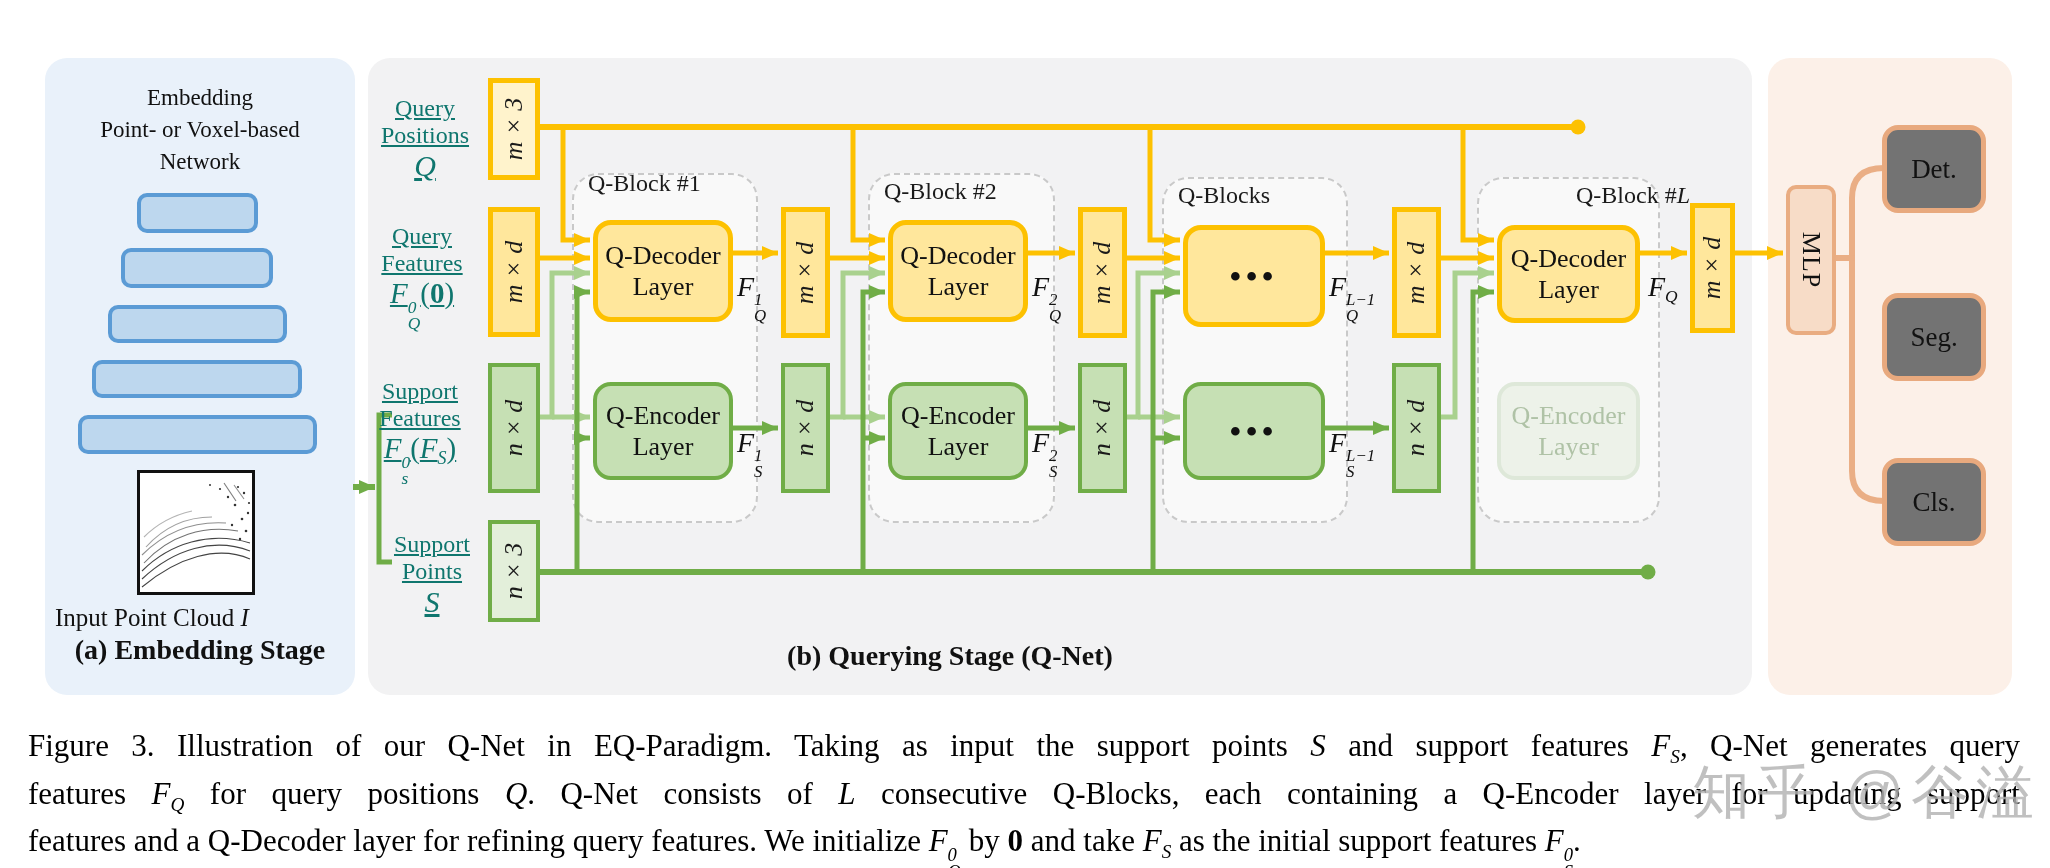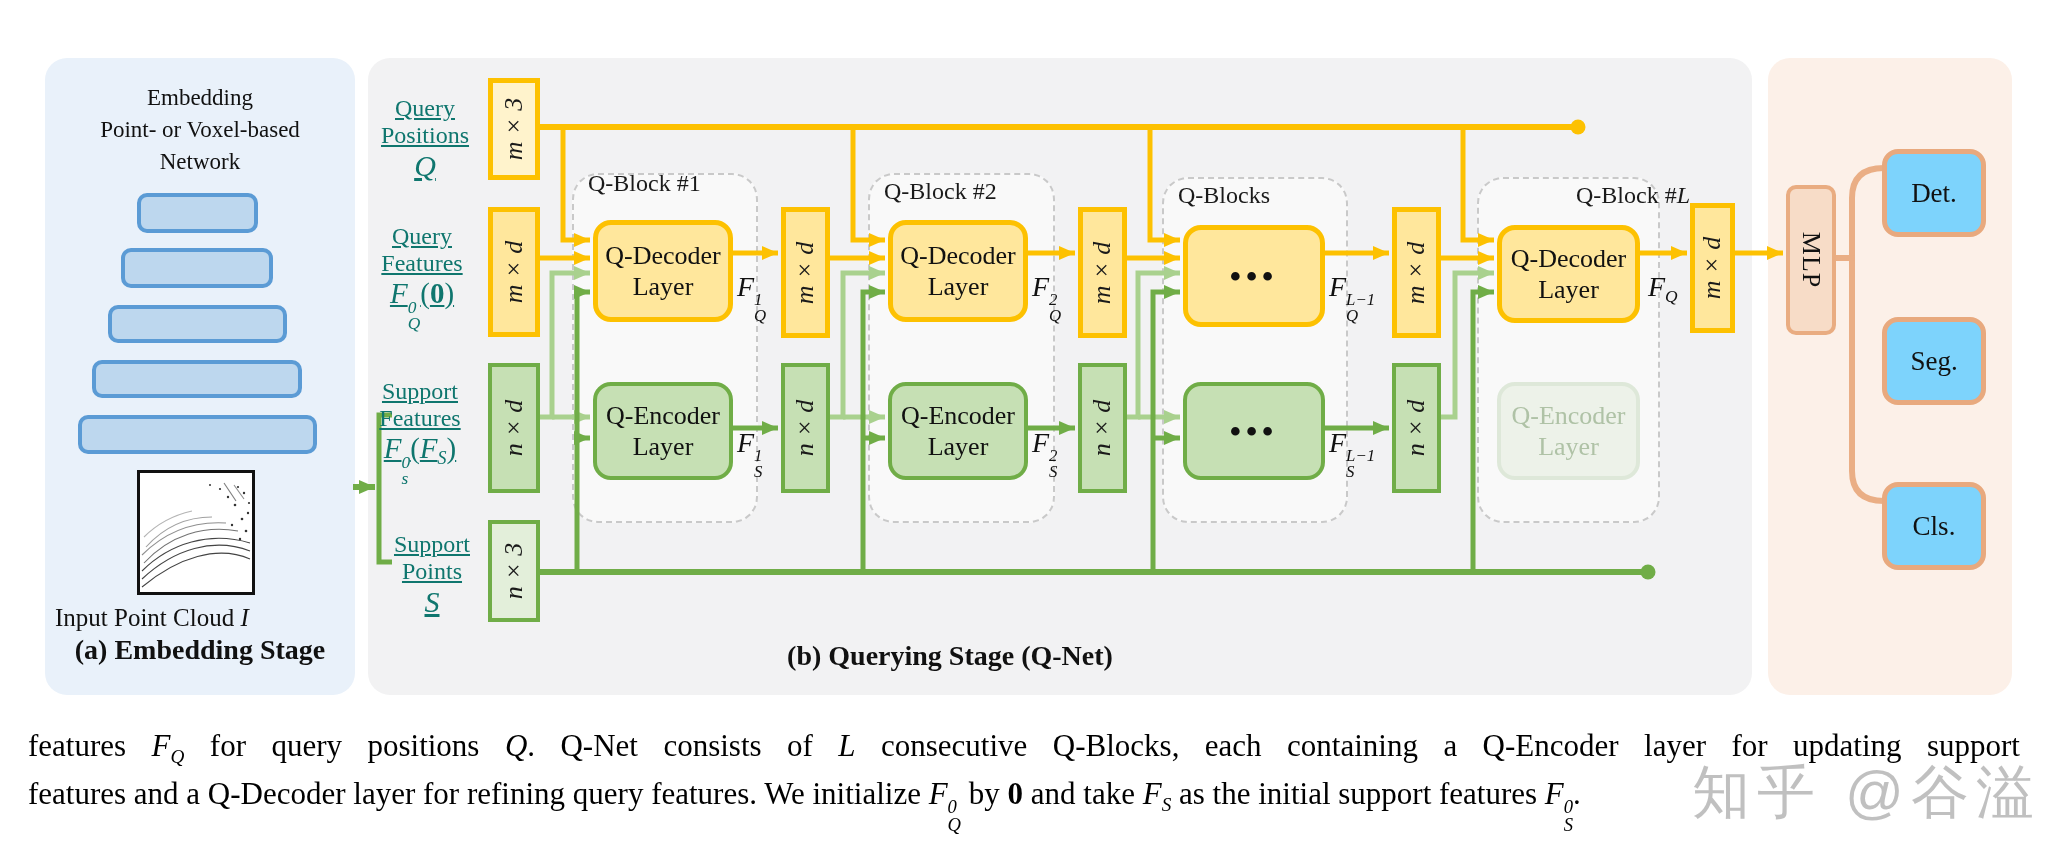--- a/index.html
+++ b/index.html
@@ -33,21 +33,21 @@
   .inlabel{z-index:3;text-align:center;font-size:24px;line-height:27px;color:#0f766e;text-decoration:underline;}
   .inlabel .sym{font-style:italic;font-size:30px;margin-top:3px;display:block;}
   .formula{font-size:29px;font-style:italic;margin-top:3px;white-space:nowrap;}
   .formula .up{font-style:normal;}
   .formula .bold0{font-weight:bold;font-style:normal;}
   .csub{font-size:0.62em;vertical-align:-0.35em;font-style:italic;}
   .stage{z-index:3;font-weight:bold;font-size:28px;text-align:center;white-space:nowrap;}
   .pyr{border:4px solid var(--blue);background:var(--bfill);border-radius:10px;z-index:3;}
   .pcframe{border:3px solid #111;background:#fff;z-index:3;}
   .head{display:flex;align-items:center;justify-content:center;border:5px solid #E8A97E;
-        background:#7dd3fc;border-radius:16px;z-index:3;font-size:27px;margin-top:24px;}
+        background:#737373;border-radius:16px;z-index:3;font-size:27px;}
   .mlp{display:flex;align-items:center;justify-content:center;border:4px solid var(--peach);
        background:#F7DCC7;border-radius:10px;z-index:3;}
   .mlp span{transform:rotate(90deg);font-size:26px;letter-spacing:1px;}
   #caption{left:28px;top:727px;width:1992px;font-size:31px;line-height:37px;color:#000;z-index:5;}
   .cap-just{text-align:justify;text-align-last:justify;}
   .cstk{display:inline-flex;flex-direction:column;font-size:0.60em;line-height:0.95;
         vertical-align:-0.5em;font-style:italic;text-align:left;}
   #watermark{left:1676px;top:754px;font-size:58px;letter-spacing:7px;color:#b3b3b3;opacity:0.82;
              z-index:20;font-family:"Liberation Sans","DejaVu Sans",sans-serif;white-space:nowrap;margin-left:16px;}
   svg.wires{position:absolute;left:0;top:0;z-index:2;pointer-events:none;}
@@ -333,20 +333,23 @@
 
   <div class="ab mlp" style="left:1786px;top:185px;width:50px;height:150px;">
     <span>MLP</span>
   </div>
   <div class="ab head" style="left:1882px;top:125px;width:104px;height:88px;">Det.</div>
   <div class="ab head" style="left:1882px;top:293px;width:104px;height:88px;">Seg.</div>
   <div class="ab head" style="left:1882px;top:458px;width:104px;height:88px;">Cls.</div>
 
   <div class="ab" id="caption">
     <div class="cap-just">
+      <span>Figure 3. Illustration of our Q-Net in EQ-Paradigm. Taking as input the support points </span><i>S</i><span> and support features </span><i>F</i><span class="csub">S</span><span>, Q-Net generates query</span>
+    </div>
+    <div class="cap-just">
       <span>features </span><i>F</i><span class="csub">Q</span><span> for query positions </span><i>Q</i><span>. Q-Net consists of </span><i>L</i><span> consecutive Q-Blocks, each containing a Q-Encoder layer for updating support</span>
     </div>
     <div>
       <span>features and a Q-Decoder layer for refining query features. We initialize </span><i>F</i><span class="cstk">
           <span>0</span>
           <span>Q</span>
         </span><span> by </span><b>0</b><span> and take </span><i>F</i><span class="csub">S</span><span> as the initial support features </span><i>F</i><span class="cstk">
           <span>0</span>
           <span>S</span>
         </span><span>.</span>

